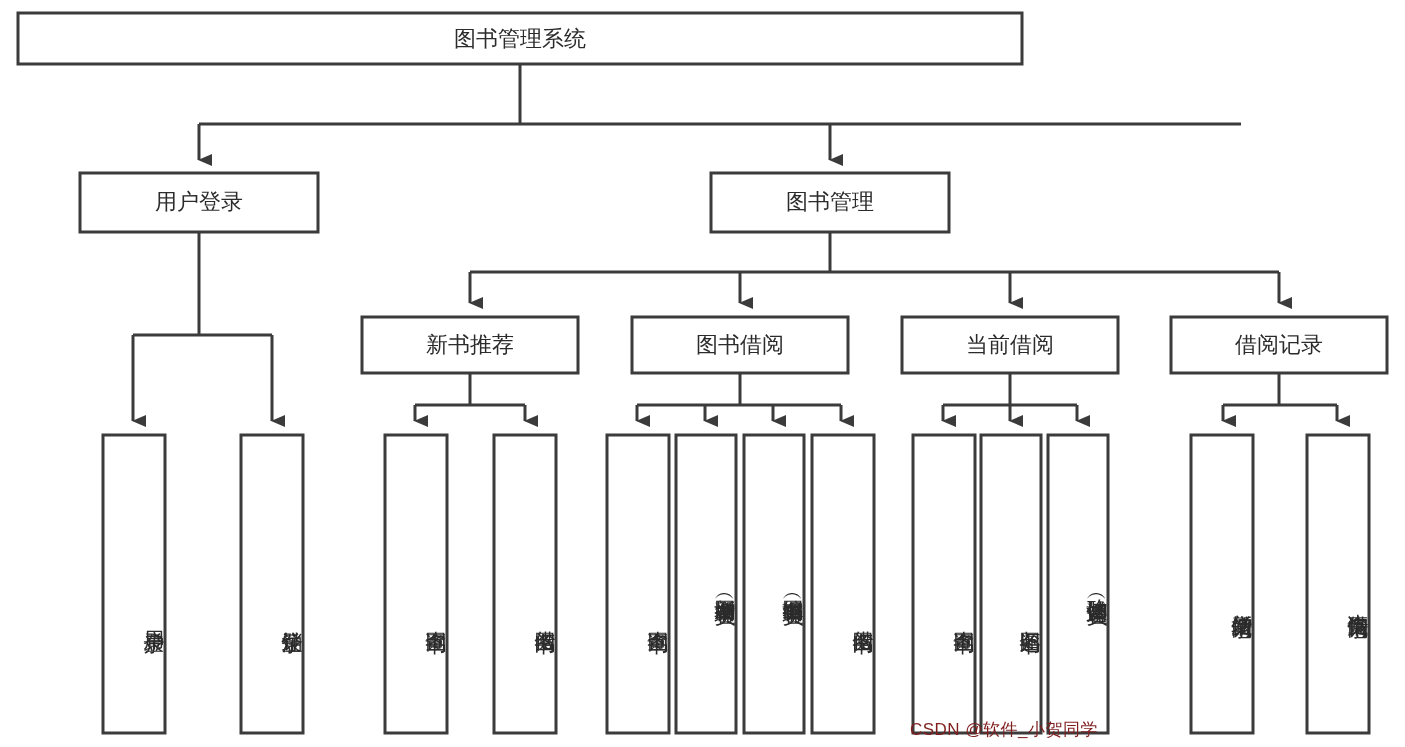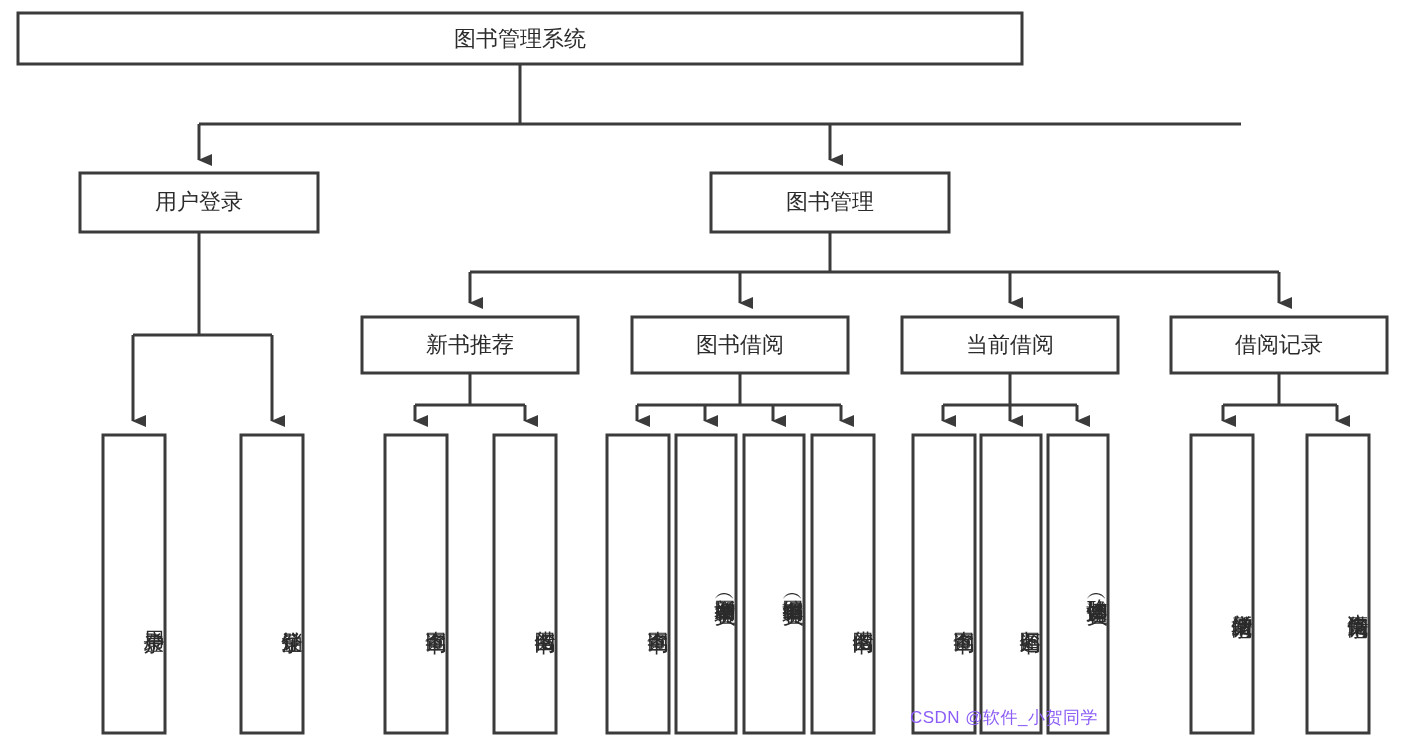--- a/index.html
+++ b/index.html
@@ -59,24 +59,24 @@
     letter-spacing: 1px;
     display: flex;
     align-items: flex-start;
     justify-content: center;
     white-space: nowrap;
     pointer-events: none;
   }
   .watermark {
     position: absolute;
     right: 12px;
-    bottom: 18px;
+    bottom: 6px;
     font-family: "Liberation Sans", "DejaVu Sans", sans-serif;
     font-size: 17px;
-    color: #8b5cf6;
+    color: #7f1d1d;
     letter-spacing: 0.5px;
     white-space: nowrap;
   }
 </style>
 </head>
 <body>
 
 <div id="diagram-root">
 
   <svg class="flow" viewBox="0 0 1405 747" xmlns="http://www.w3.org/2000/svg">

